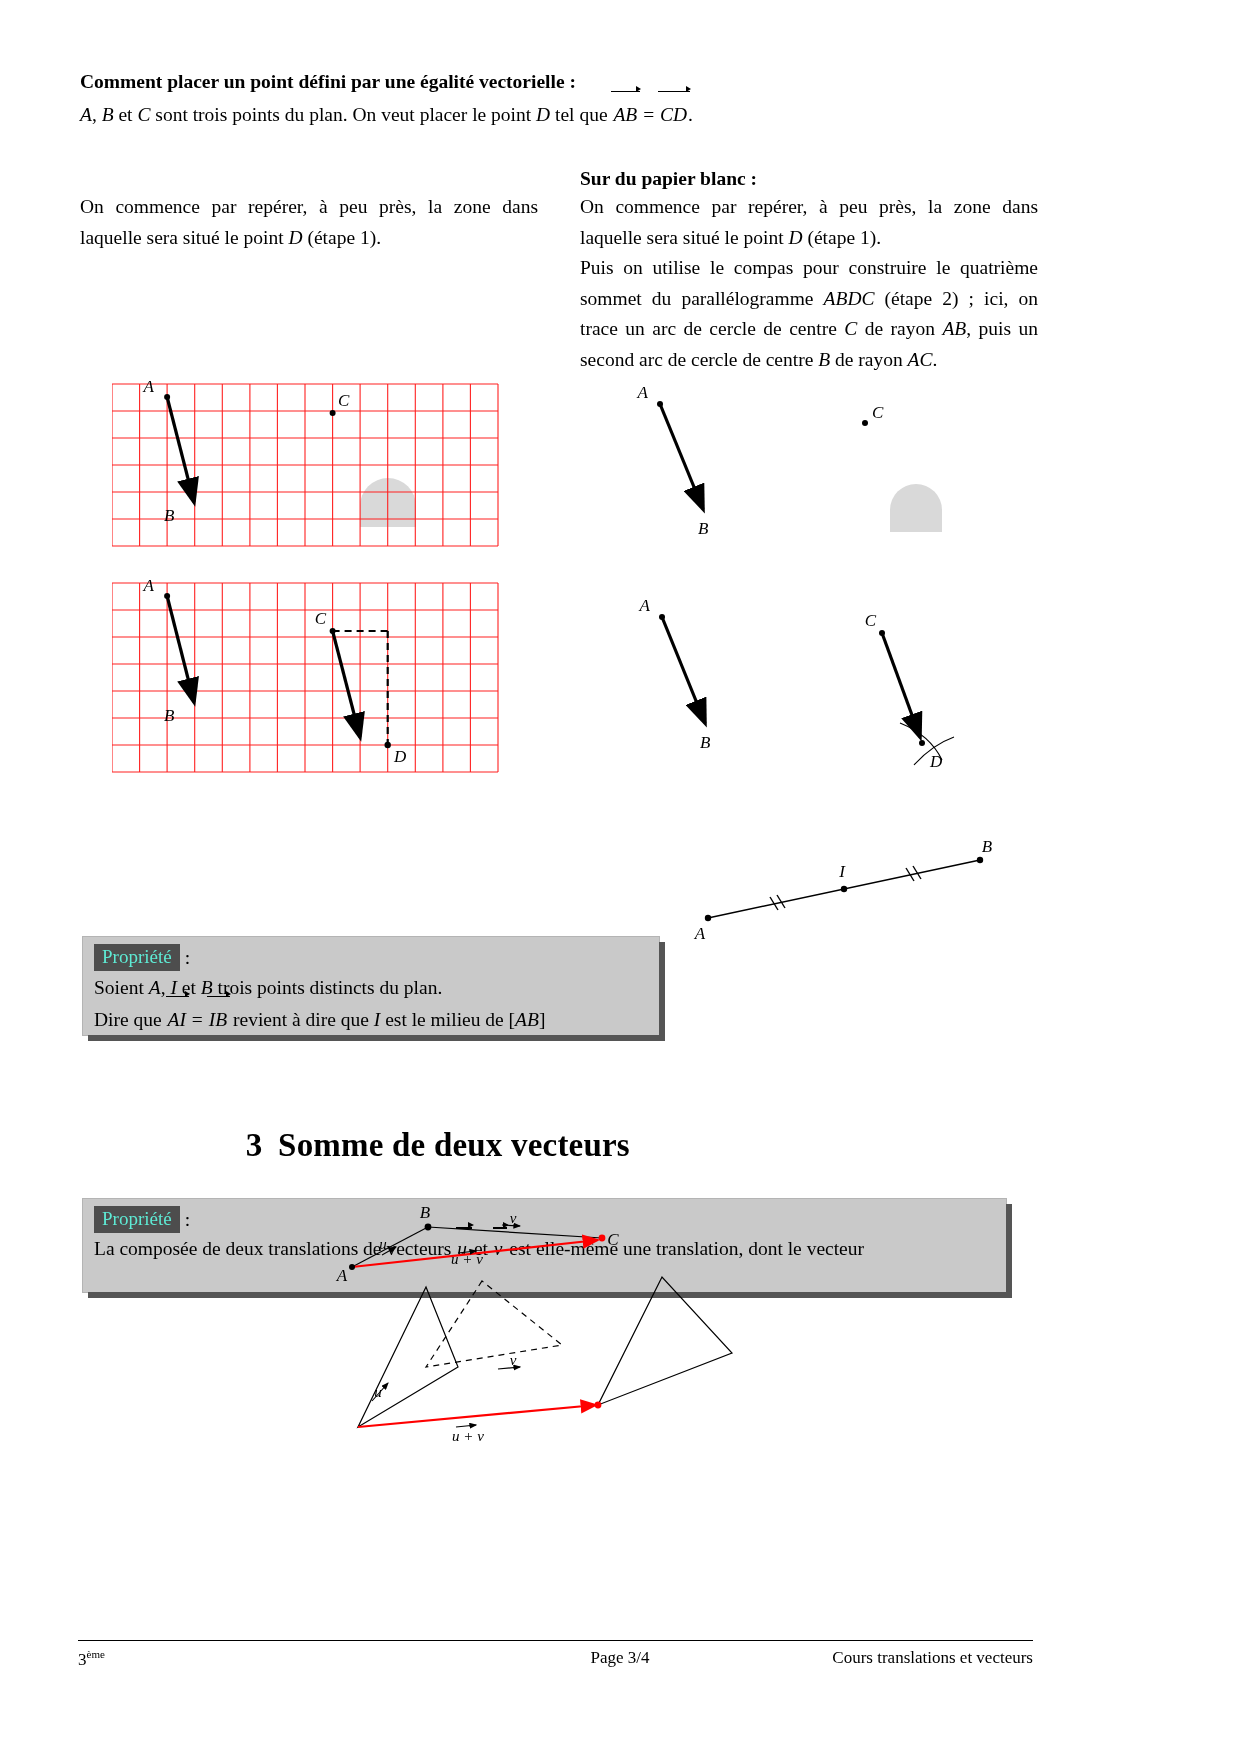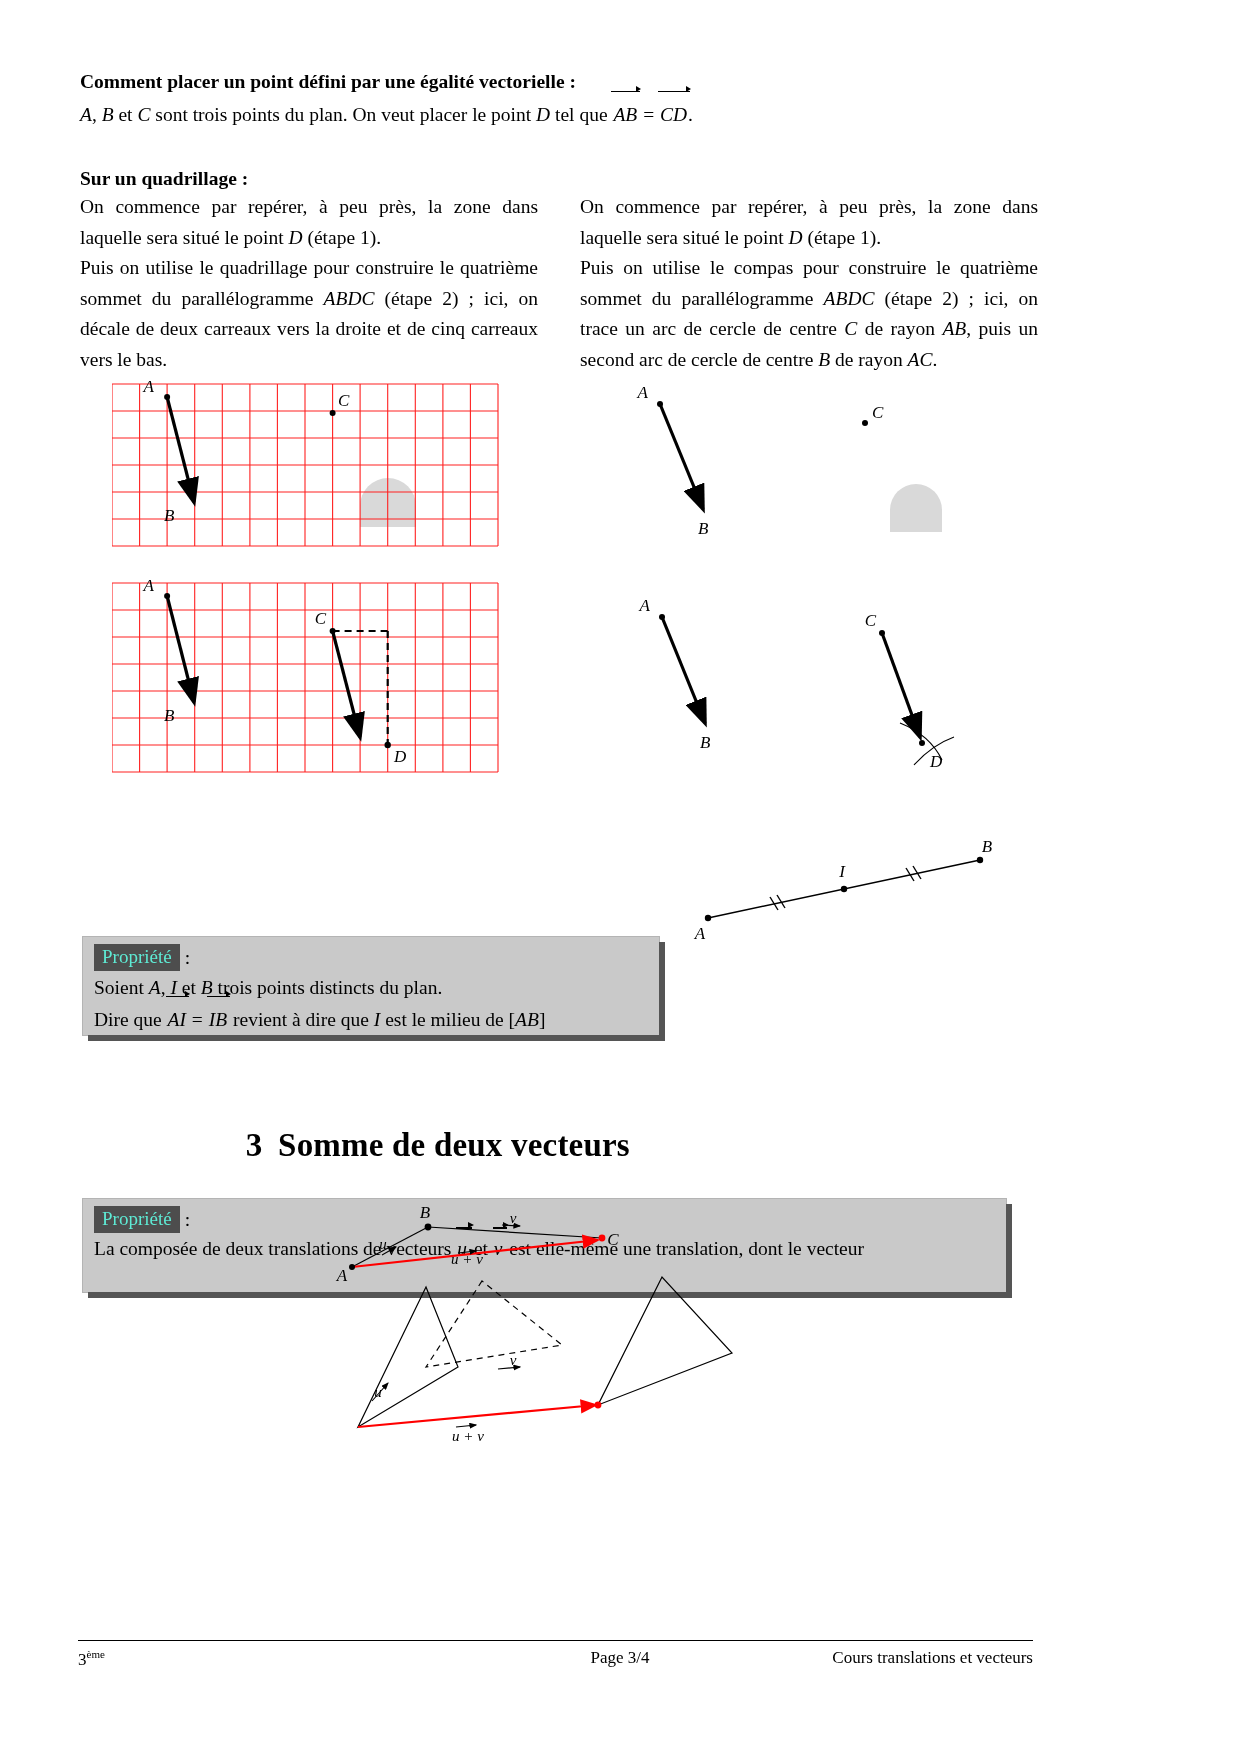--- a/index.html
+++ b/index.html
@@ -160,30 +160,27 @@
 <div class="page">
 
   <div class="block hdr-bold" style="left:80px; top:68px; width:900px;">Comment placer un point défini par une égalité vectorielle :</div>
 
   <div class="block body-txt" style="left:80px; top:100px; width:900px; text-align:left;">
     <span class="it">A</span>, <span class="it">B</span> et <span class="it">C</span> sont trois points du plan. On veut placer le point <span class="it">D</span> tel que
     <span class="vec">AB</span> =
     <span class="vec">CD</span>.
   </div>
 
-  <div class="block hdr-bold" style="left:80px; top:165px; width:460px;">Sur un quadrillage :</div>
 
   <div class="block body-txt" style="left:80px; top:192px; width:458px;">
     On commence par repérer, à peu près, la zone dans laquelle sera situé le point <span class="it">D</span> (étape 1).
   </div>
 
-  <div class="block body-txt" style="left:80px; top:253px; width:458px;">
-    Puis on utilise le quadrillage pour construire le quatrième sommet du parallélogramme <span class="it">ABDC</span> (étape 2) ; ici, on décale de deux carreaux vers la droite et de cinq carreaux vers le bas.
-  </div>
-
+
+  <div class="block hdr-bold" style="left:580px; top:165px; width:460px;">Sur du papier blanc :</div>
 
   <div class="block body-txt" style="left:580px; top:192px; width:458px;">
     On commence par repérer, à peu près, la zone dans laquelle sera situé le point <span class="it">D</span> (étape 1).
   </div>
 
   <div class="block body-txt" style="left:580px; top:253px; width:458px;">
     Puis on utilise le compas pour construire le quatrième sommet du parallélogramme <span class="it">ABDC</span> (étape 2) ; ici, on trace un arc de cercle de centre <span class="it">C</span> de rayon <span class="it">AB</span>, puis un second arc de cercle de centre <span class="it">B</span> de rayon <span class="it">AC</span>.
   </div>
 
   <div class="block" style="left:112px; top:372px;">

